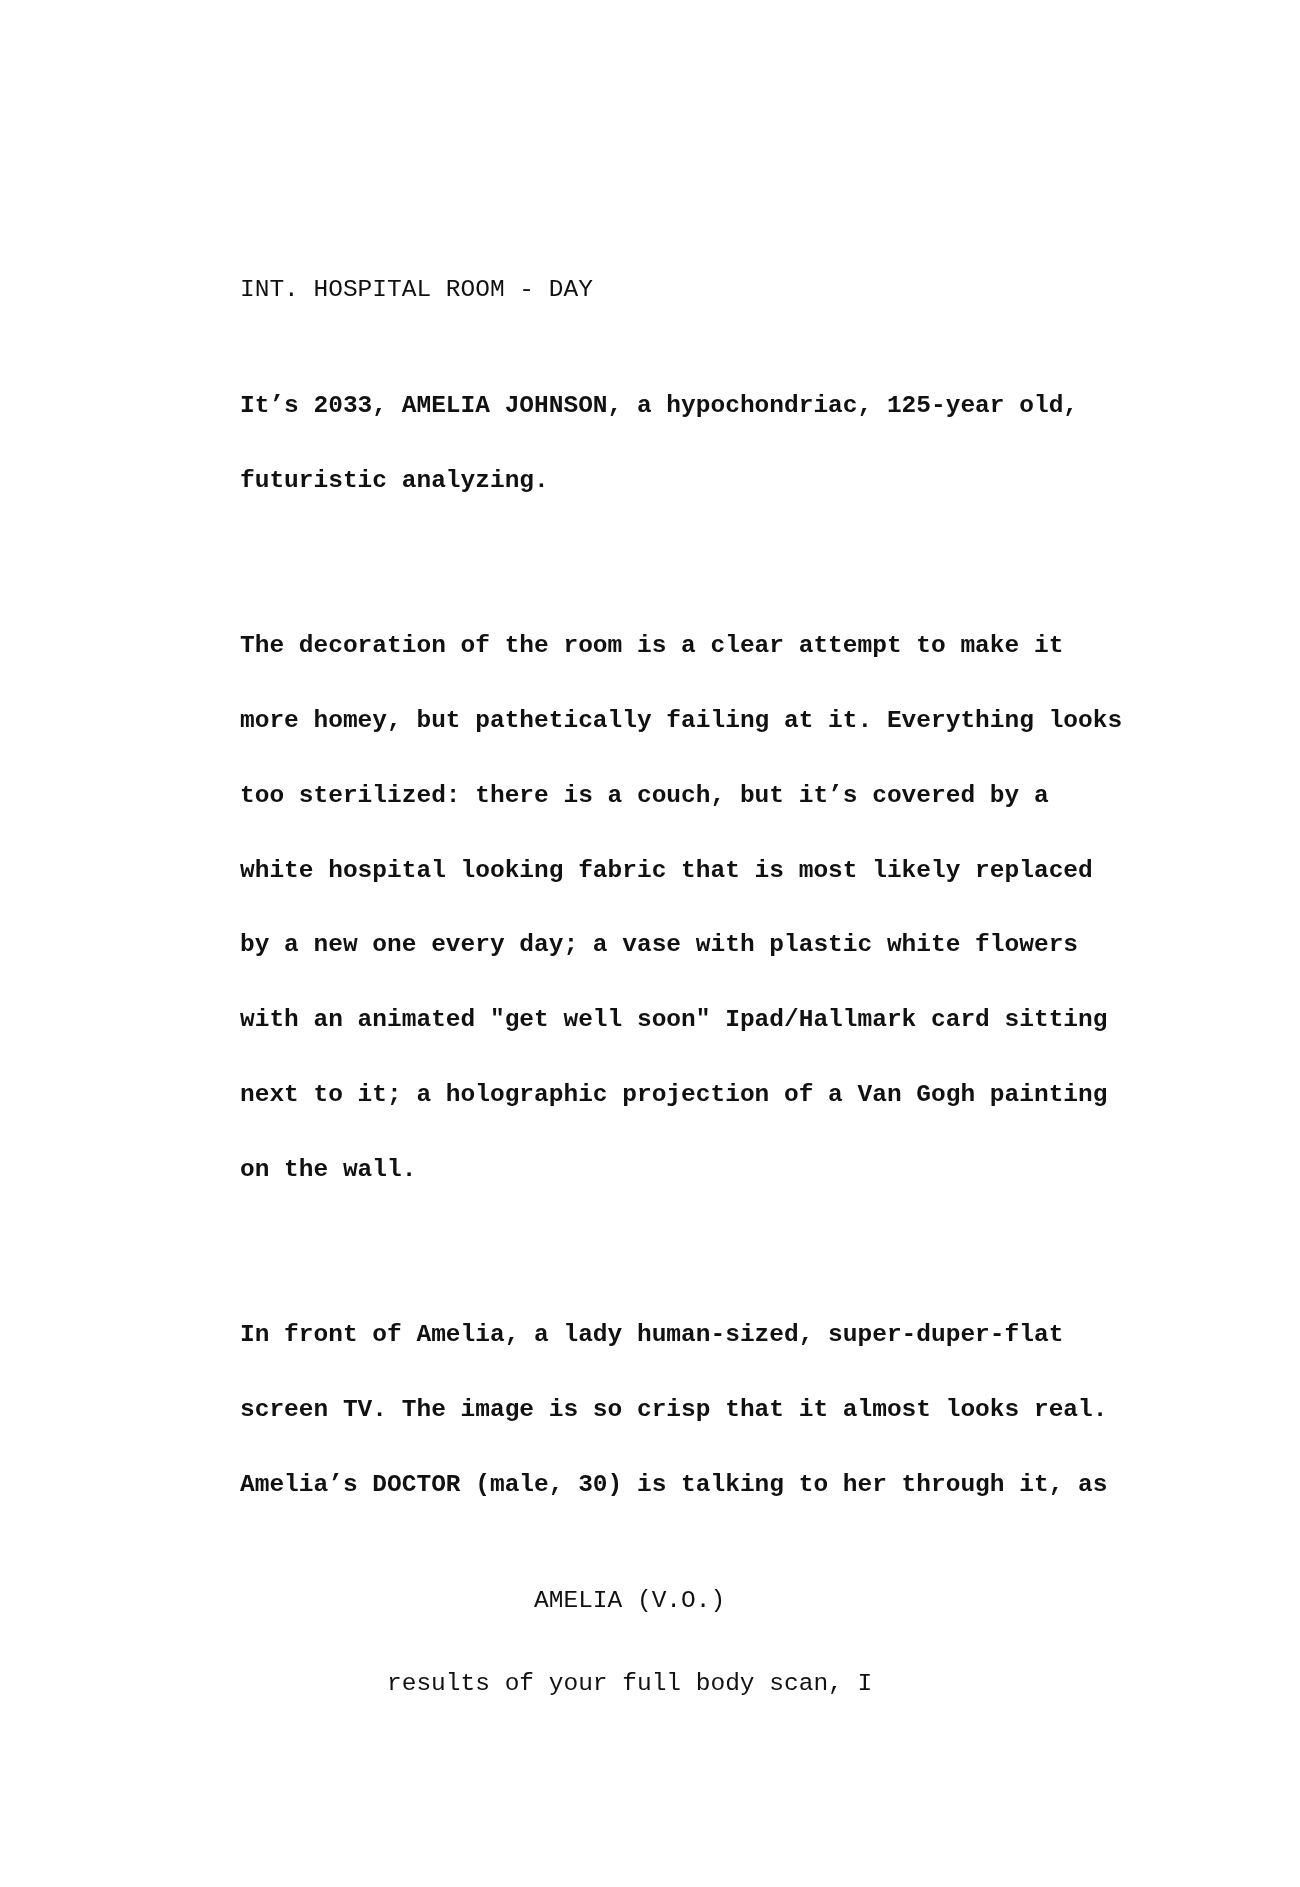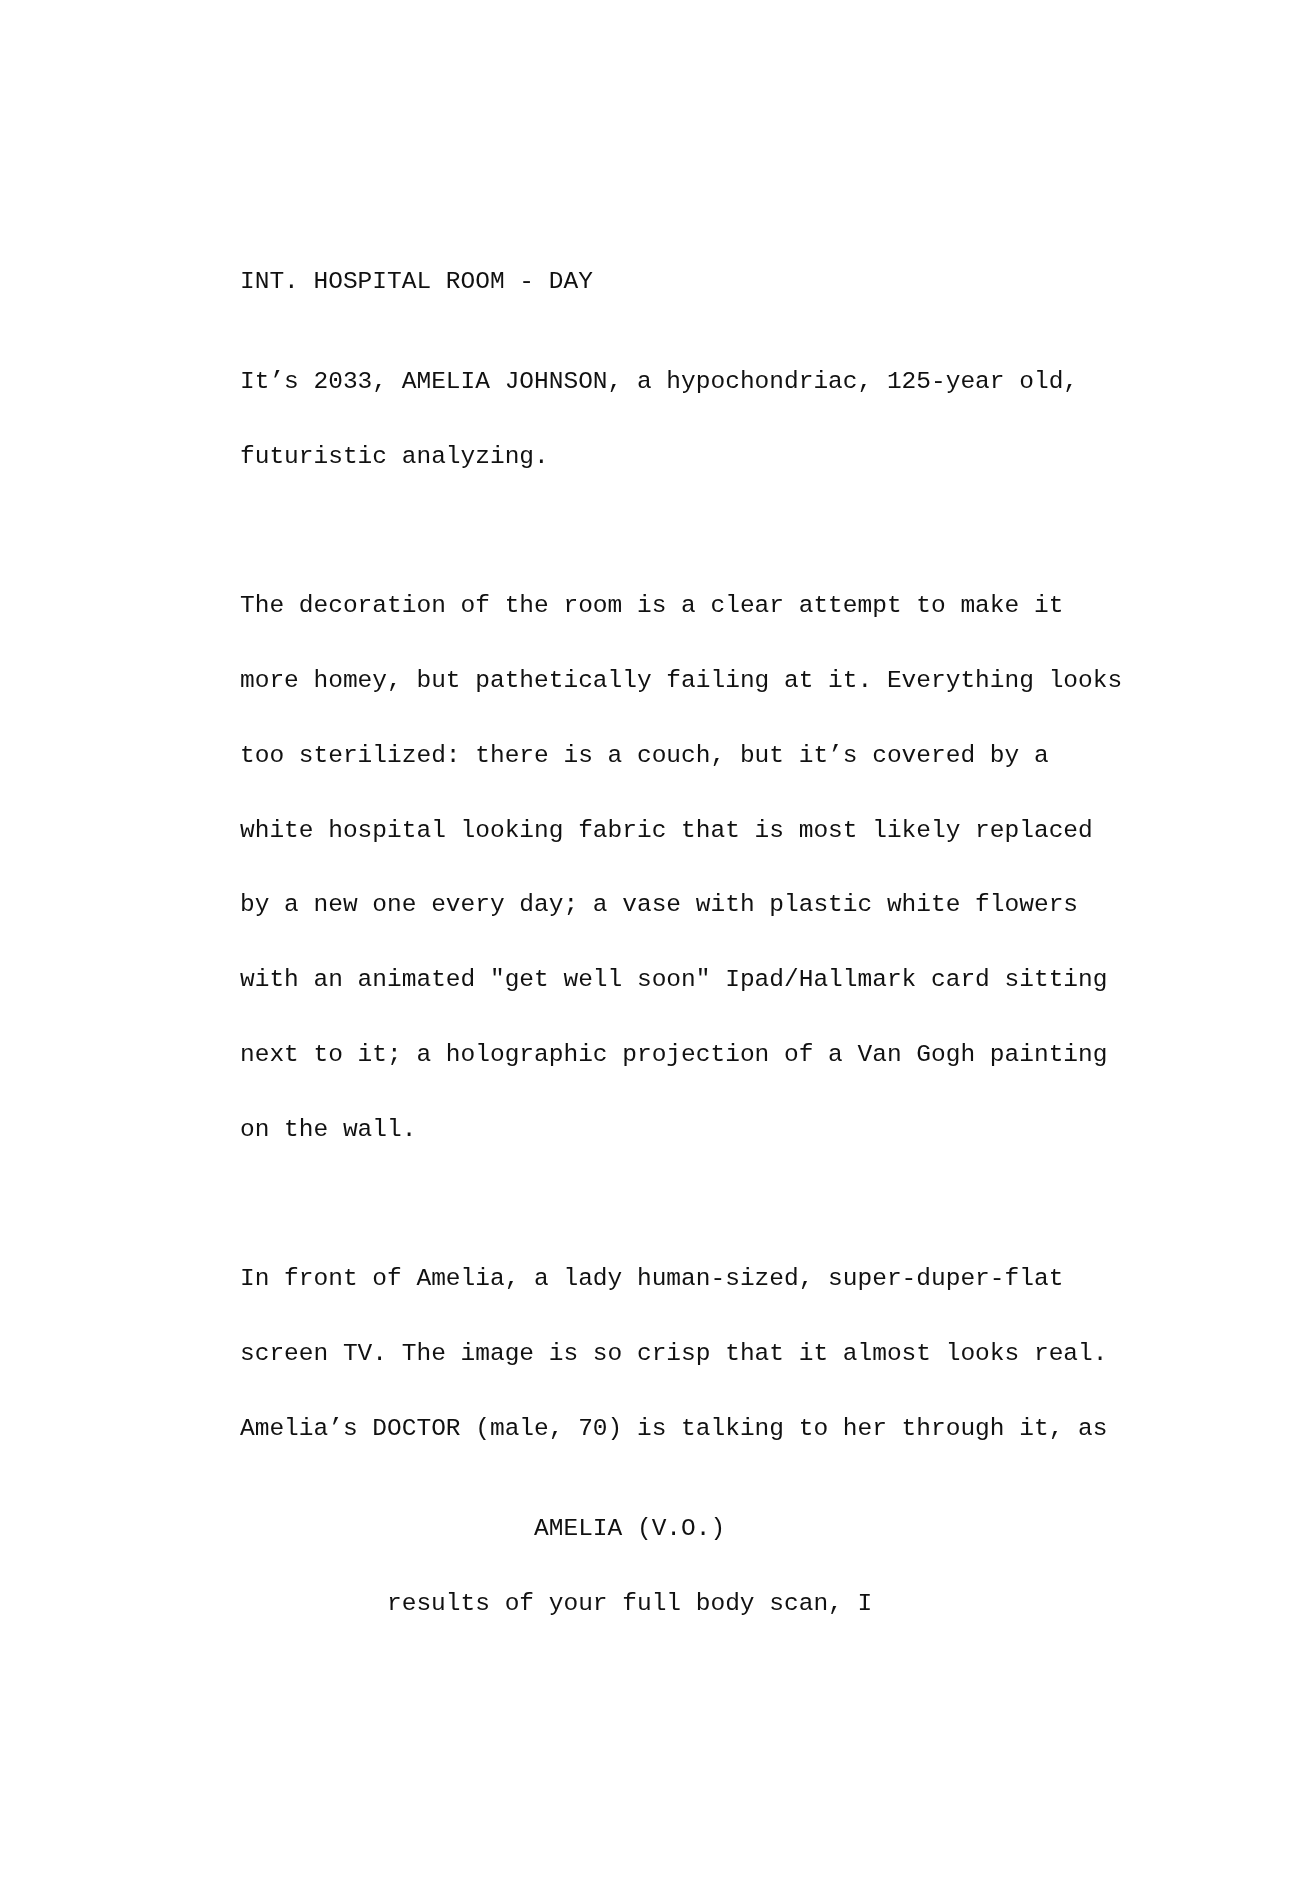--- a/index.html
+++ b/index.html
@@ -26,29 +26,29 @@
       left: 240px;
       top: 270px;
       width: 920px;
       font-family: "Liberation Mono", "DejaVu Sans Mono", monospace;
       font-size: 24.5px;
       line-height: 24.93px;
       color: #111111;
       letter-spacing: 0px;
     }
     .blk {
-      margin: 0;
+      margin: 8px;
       padding: 0;
       white-space: pre;
     }
     .gap {
       height: 24.93px;
     }
     .heading { margin-left: 0; }
-    .action { margin-left: 0; }
+    .action { margin-left: 0; font-weight: bold; }
     .character { margin-left: 20ch; }
     .dialogue { margin-left: 10ch; }
     .line { display: block; white-space: pre; }
   </style>
 </head>
 <body>
 
 <div class="page">
   <div class="script">
 
@@ -69,21 +69,21 @@
       <span class="line">by a new one every day; a vase with plastic white flowers</span>
       <span class="line">with an animated "get well soon" Ipad/Hallmark card sitting</span>
       <span class="line">next to it; a holographic projection of a Van Gogh painting</span>
       <span class="line">on the wall.</span>
     </div>
     <div class="gap"></div>
 
     <div class="blk action">
       <span class="line">In front of Amelia, a lady human-sized, super-duper-flat</span>
       <span class="line">screen TV. The image is so crisp that it almost looks real.</span>
-      <span class="line">Amelia’s DOCTOR (male, 70) is talking to her through it, as</span>
+      <span class="line">Amelia’s DOCTOR (male, 30) is talking to her through it, as</span>
     </div>
     <div class="gap"></div>
 
     <div class="blk character">AMELIA (V.O.)</div>
     <div class="blk dialogue">
       <span class="line">results of your full body scan, I</span>
       
       
     </div>
 

